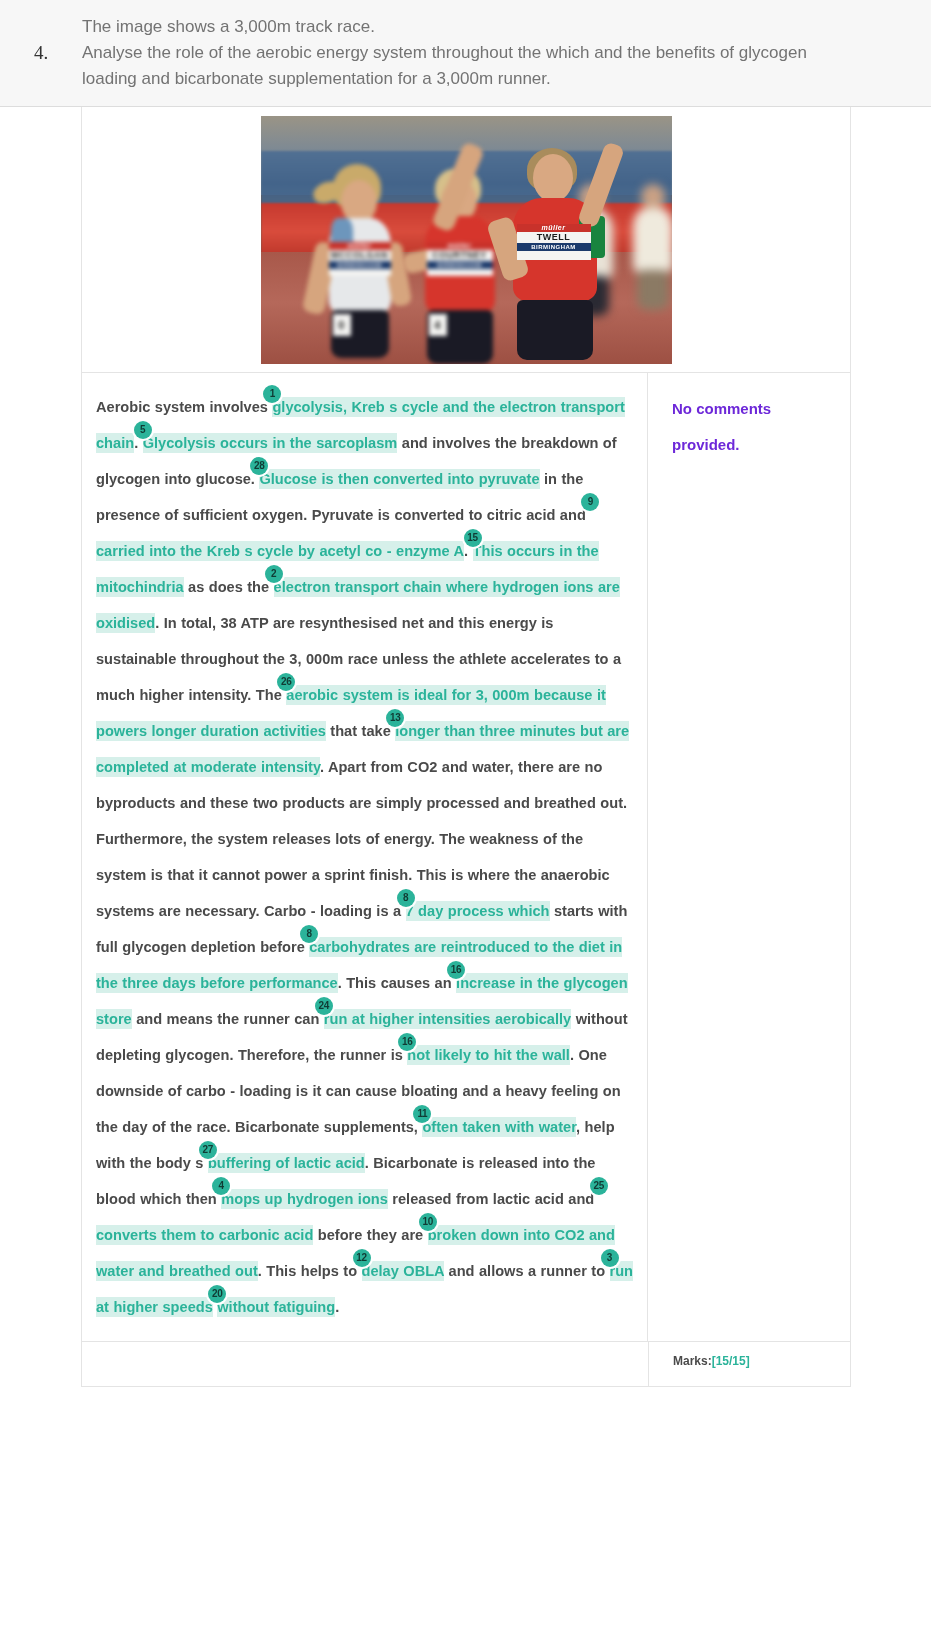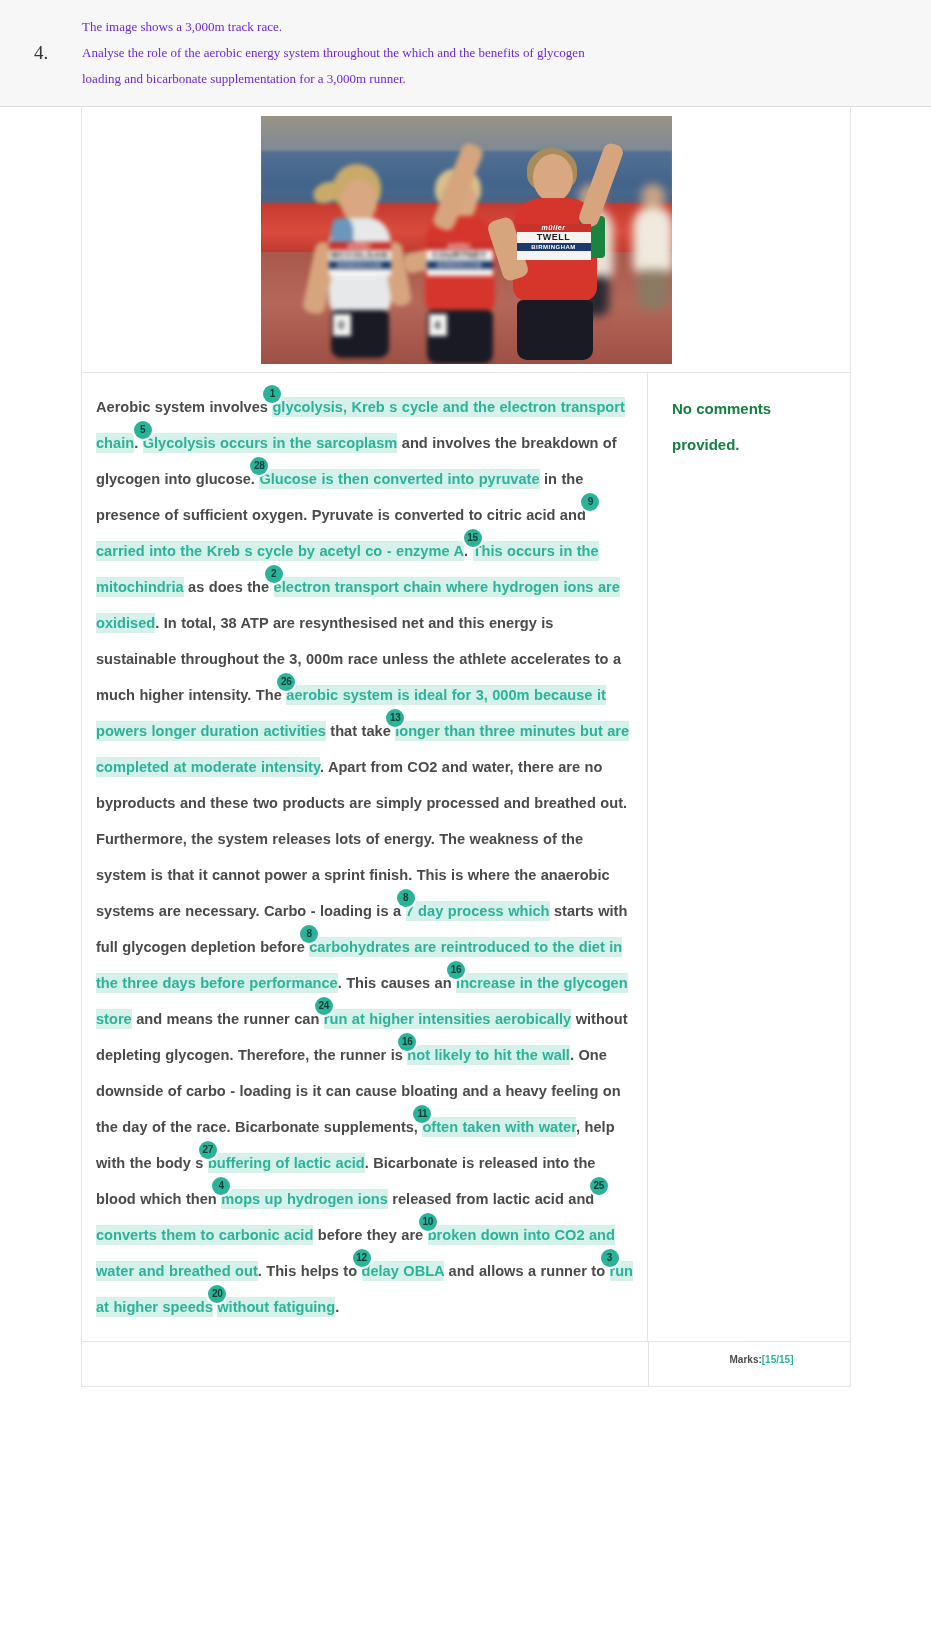--- a/index.html
+++ b/index.html
@@ -27,24 +27,24 @@
   }
   .q-number {
     width: 82px;
     flex: 0 0 82px;
     text-align: center;
     font-size: 19px;
     color: #333333;
     font-family: "Liberation Serif", serif;
   }
   .q-text {
-    font-size: 13px;
+    font-size: 17px;
     line-height: 26px;
-    color: #6d28d9;
-    font-family: Liberation Serif, serif;
+    color: #737373;
+    font-family: Liberation Sans, sans-serif;
     padding-right: 40px;
   }
   .q-text .line { display: block; }
 
   
   .answer-table {
     width: 770px;
     margin-left: 81px;
     border: 1px solid #e4e4e4;
     border-top: none;
@@ -150,21 +150,21 @@
     padding: 16px 14px 16px 14px;
     box-sizing: border-box;
     border-right: 1px solid #e4e4e4;
   }
   .comments-col {
     flex: 1 1 auto;
     padding: 18px 18px 18px 24px;
     box-sizing: border-box;
     font-size: 15px;
     font-weight: bold;
-    color: #15803d;
+    color: #6d28d9;
     line-height: 36px;
   }
 
   .answer-text {
     font-size: 14.6px;
     font-weight: bold;
     line-height: 36px;
     color: #4a4a4a;
     word-spacing: .4px;
   }
@@ -207,24 +207,23 @@
   .marks-spacer {
     width: 566px;
     flex: 0 0 566px;
     border-right: 1px solid #e4e4e4;
     height: 44px;
   }
   .marks-cell {
     flex: 1 1 auto;
     padding: 12px 0 12px 24px;
     box-sizing: border-box;
-    font-size: 10px;
+    font-size: 12px;
     font-weight: bold;
     color: #4a4a4a;
-    text-align: center;
   }
   .marks-cell .marks-value {
     color: #2bb39a;
     font-weight: bold;
   }
 </style>
 </head>
 <body>
 
 <div class="question-header">

